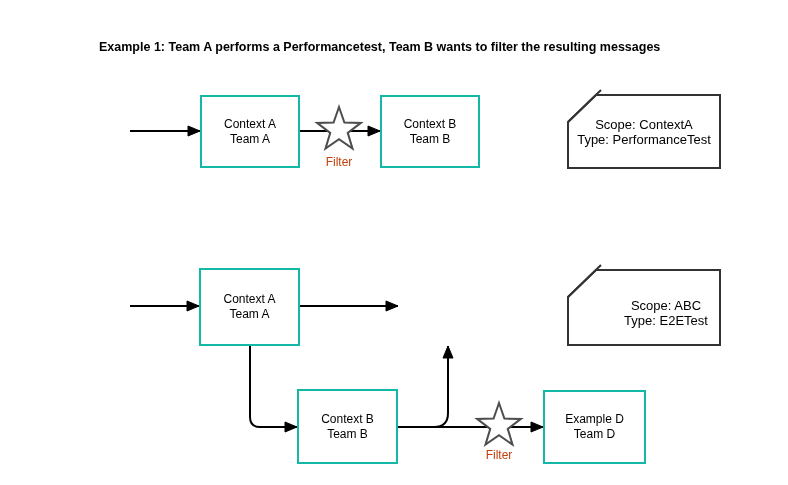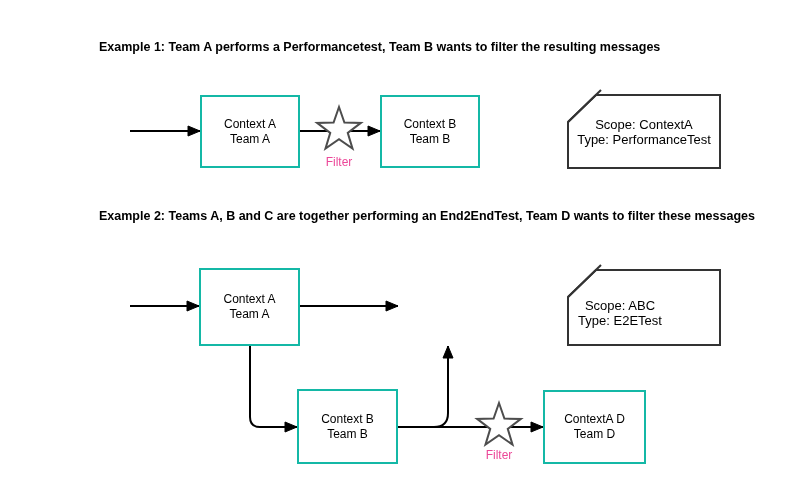--- a/index.html
+++ b/index.html
@@ -51,21 +51,21 @@
     text-align: center;
     font-size: 13px;
     line-height: 15px;
     white-space: pre-line;
   }
   .filter-label {
     position: absolute;
     width: 64px;
     text-align: center;
     font-size: 12px;
-    color: #ec4899;
+    color: #c2410c;
   }
 </style>
 </head>
 <body>
 
 <div class="canvas">
 
   <svg class="svg-layer" width="788" height="485" viewBox="0 0 788 485" xmlns="http://www.w3.org/2000/svg">
     <defs>
       <marker id="arrow" markerUnits="userSpaceOnUse" markerWidth="15" markerHeight="12" refX="13" refY="6" orient="auto">
@@ -89,33 +89,32 @@
       <polygon points="568,122 596,95 720,95 720,168 568,168" fill="#ffffff" stroke="#333333" stroke-width="2"></polygon>
       <path d="M568,122 L601,90" stroke="#333333" stroke-width="2" fill="none"></path>
     </g>
     <g>
       <polygon points="568,297 596,270 720,270 720,345 568,345" fill="#ffffff" stroke="#333333" stroke-width="2"></polygon>
       <path d="M568,297 L601,265" stroke="#333333" stroke-width="2" fill="none"></path>
     </g>
   </svg>
 
   <div class="diagram-title" style="left:99px; top:40px;">Example 1: Team A performs a Performancetest, Team B wants to filter the resulting messages</div>
-  <div class="diagram-title" style="left:99px; top:209px;">Example 2: Teams A, B and C are together performing an End2EndTest, Team D wants to filter these messages</div>
 
   <div class="node-box" style="left:200px; top:95px; width:100px; height:73px;">Context A
 Team A</div>
   <div class="node-box" style="left:380px; top:95px; width:100px; height:73px;">Context B
 Team B</div>
   <div class="card-label" style="left:570px; top:95px; width:148px; height:73px;">Scope: ContextA
 Type: PerformanceTest</div>
   <div class="filter-label" style="left:307px; top:155px;">Filter</div>
 
   <div class="node-box" style="left:199px; top:268px; width:101px; height:78px;">Context A
 Team A</div>
   <div class="node-box" style="left:297px; top:389px; width:101px; height:75px;">Context B
 Team B</div>
-  <div class="node-box" style="left:543px; top:390px; width:103px; height:74px;">ContextA D
+  <div class="node-box" style="left:543px; top:390px; width:103px; height:74px;">Example D
 Team D</div>
-  <div class="card-label" style="left:546px; top:270px; width:148px; height:85px;border-radius:27px;">Scope: ABC
+  <div class="card-label" style="left:592px; top:270px; width:148px; height:85px;border-radius:27px;">Scope: ABC
 Type: E2ETest</div>
   <div class="filter-label" style="left:467px; top:448px;">Filter</div>
 
 </div>
 
 </body></html>

